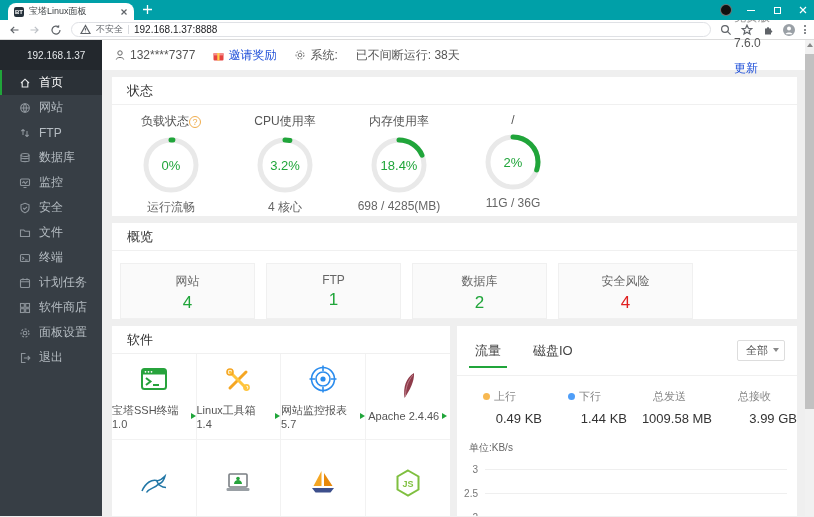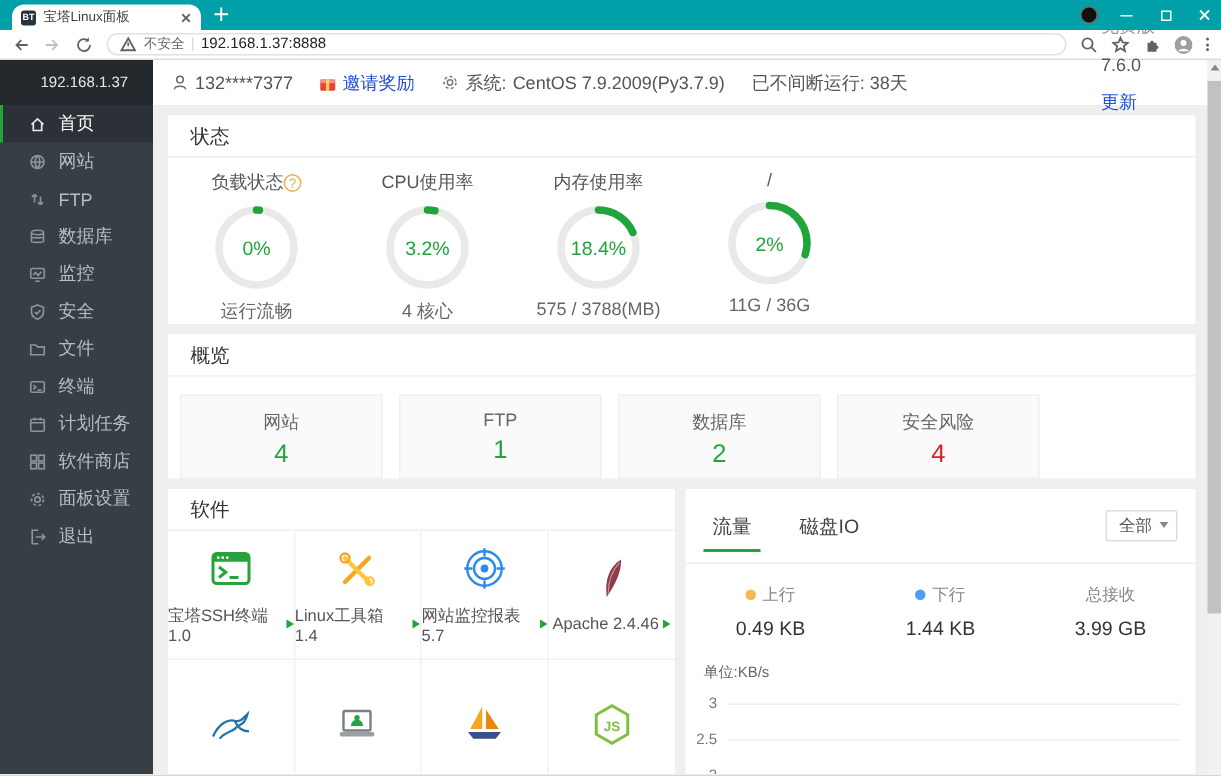--- a/index.html
+++ b/index.html
@@ -93,21 +93,21 @@
           border-bottom:3.5px solid transparent; display:inline-block; }
 
   .tt-header { display:flex; align-items:center; border-bottom:1px solid #f0f0f0; padding:0 12px; height:50px; }
   .tt-tab { padding:0 6px; margin-right:20px; height:34px; line-height:34px; font-size:13px; color:#444; cursor:pointer; }
   .tt-tab.active { border-bottom:2px solid #20a53a; }
   .tt-select { margin-left:auto; border:1px solid #ddd; border-radius:2px; font-size:11px; color:#555;
                padding:2px 16px 2px 8px; position:relative; cursor:pointer; background:#fff; }
   .tt-select::after { content:""; position:absolute; right:5px; top:7px; border-left:3.5px solid transparent;
                border-right:3.5px solid transparent; border-top:4px solid #888; }
   .t-stats { display:flex; margin-top:13px; }
-  .t-stat { flex:1; text-align:center; }
+  .t-stat { flex:1; text-align:right; }
   .t-label { font-size:11px; color:#888; display:flex; align-items:center; justify-content:center; gap:4px; }
   .dot { width:7px; height:7px; border-radius:50%; display:inline-block; }
   .t-value { font-size:13px; color:#333; margin-top:7px; }
   .chart-unit { font-size:10px; color:#666; margin:15px 0 9px 12px; }
   .tick-row { display:flex; align-items:center; height:10px; margin:0 10px 14px 0; }
   .tick-label { width:28px; text-align:right; padding-right:7px; font-size:10px; color:#777; }
   .tick-line { flex:1; height:1px; background:#efefef; }
 
   
   .scrollbar { width:9px; flex:none; background:#f1f1f1; position:relative; }
@@ -325,21 +325,20 @@
               <rect x="4.3" y="3" width="2.2" height="7.5" fill="#ffd04c"></rect>
             </svg>
           <span>邀请奖励</span>
         </span>
         <span class="pt-item">
           <svg width="12" height="12">
               <circle cx="6" cy="6" r="1.8" stroke="#777" fill="none"></circle>
               <circle cx="6" cy="6" r="4" stroke="#777" fill="none" stroke-dasharray="2 1.6"></circle>
             </svg>
           <span>系统:</span>
-          <span>CentOS 7.9.2009(Py3.7.9)</span>
         </span>
         <span class="pt-item">
           <span>已不间断运行: 38天</span>
         </span>
         <span class="pt-right">
           <span class="pro-badge">
             <svg width="11" height="10">
                 <path d="M2 3.5 L3.8 1.3 H7.2 L9 3.5 L5.5 9 Z M2 3.5 H9" stroke="#aaa" fill="none"></path>
               </svg>
             <span>专业版</span>
@@ -388,21 +387,21 @@
               <div class="g-label">
                   <span>内存使用率</span>
                 </div>
               <div class="ring">
                 <svg width="56" height="56">
                     <circle cx="28" cy="28" r="25" stroke="#e9e9e9" stroke-width="5" fill="none"></circle>
                     <circle cx="28" cy="28" r="25" stroke="#20a53a" stroke-width="5" fill="none" stroke-linecap="round" transform="rotate(-90 28 28)" stroke-dasharray="28.9 157.1"></circle>
                   </svg>
                 <span class="g-value">18.4%</span>
               </div>
-              <div class="g-sub">575 / 3788(MB)</div>
+              <div class="g-sub">698 / 4285(MB)</div>
             </div>
             <div class="gauge">
               <div class="g-label">
                   <span>/</span>
                 </div>
               <div class="ring">
                 <svg width="56" height="56">
                     <circle cx="28" cy="28" r="25" stroke="#e9e9e9" stroke-width="5" fill="none"></circle>
                     <circle cx="28" cy="28" r="25" stroke="#20a53a" stroke-width="5" fill="none" stroke-linecap="round" transform="rotate(-90 28 28)" stroke-dasharray="47.1 157.1"></circle>
                   </svg>
@@ -534,20 +533,26 @@
               </div>
               <div class="t-stat">
                 <div class="t-label">
                     <span class="dot" style="background: rgb(79, 158, 248);"></span>
                     <span>下行</span>
                   </div>
                 <div class="t-value">1.44 KB</div>
               </div>
               <div class="t-stat">
                 <div class="t-label">
+                    <span>总发送</span>
+                  </div>
+                <div class="t-value">1009.58 MB</div>
+              </div>
+              <div class="t-stat">
+                <div class="t-label">
                     <span>总接收</span>
                   </div>
                 <div class="t-value">3.99 GB</div>
               </div>
             </div>
             <div class="chart-unit">单位:KB/s</div>
             <div>
               <div class="tick-row">
                 <span class="tick-label">3</span>
                   <span class="tick-line"></span>

